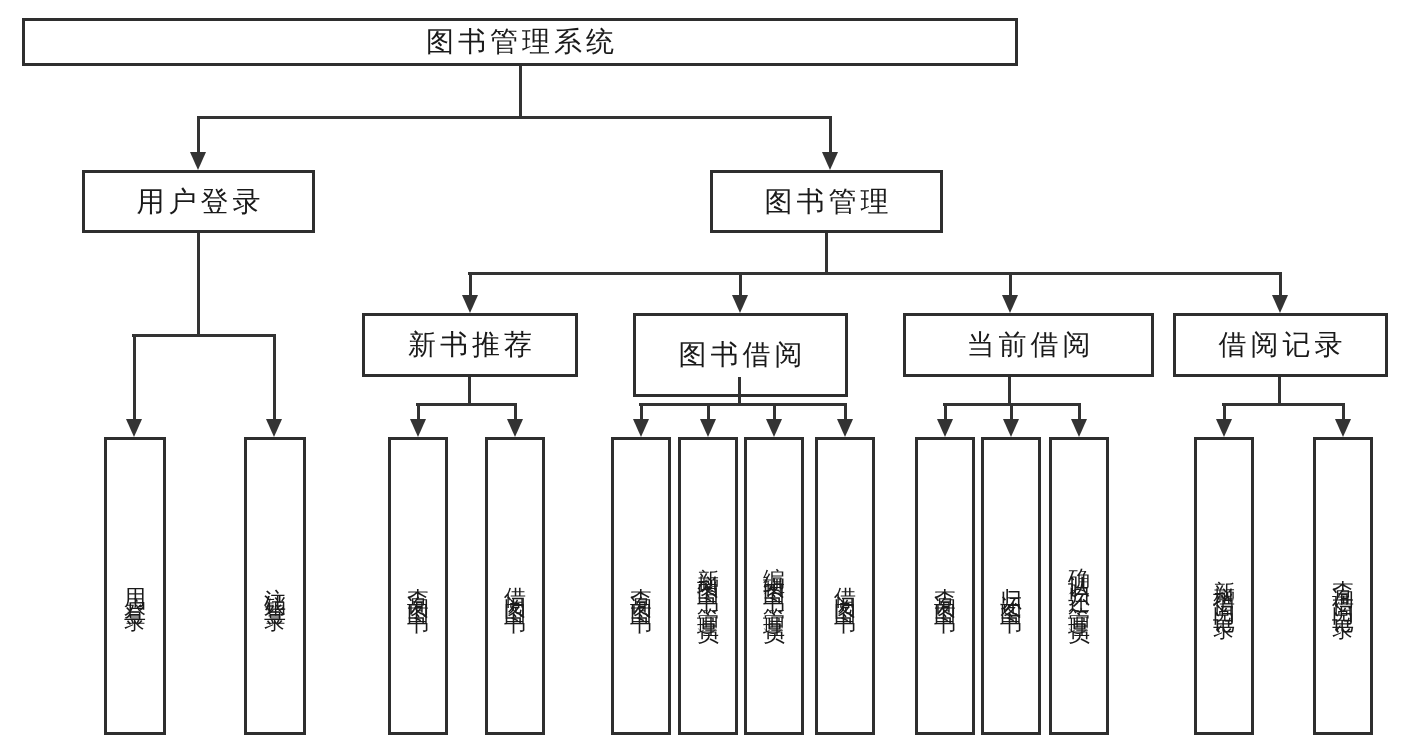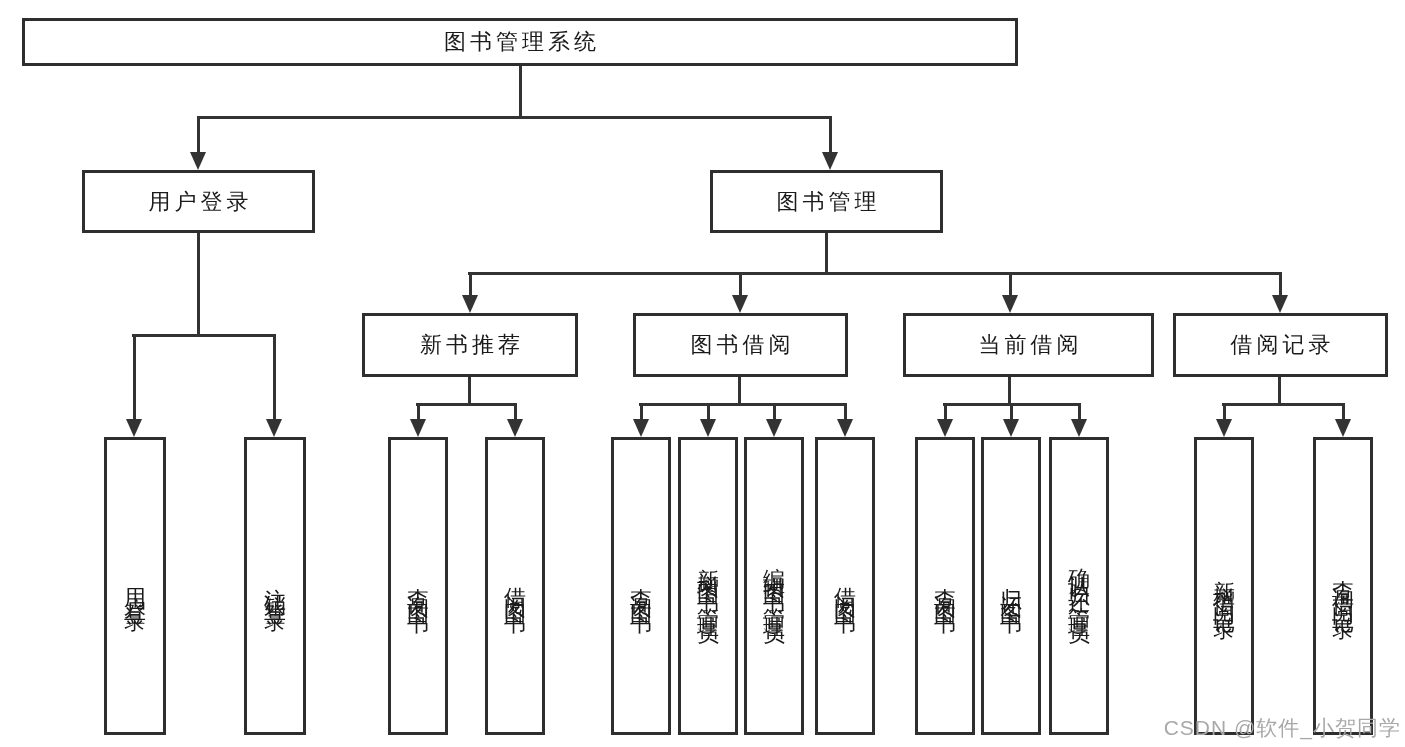--- a/index.html
+++ b/index.html
@@ -22,21 +22,21 @@
     box-sizing:border-box;
     border:3px solid var(--border);
     background:#fff;
     color:var(--text);
     display:flex;
     align-items:center;
     justify-content:center;
     text-align:center;
   }
   .hbox{
-    font-size:22px;
+    font-size:28px;
     letter-spacing:4px;
     text-indent:4px;
     white-space:nowrap;
   }
   .vbox{
     writing-mode:vertical-rl;
     text-orientation:mixed;
     font-size:22px;
     letter-spacing:8px;
     line-height:1;
@@ -70,21 +70,21 @@
 <body>
 
 <div class="canvas">
 
   <div class="node hbox" style="left:22px;top:18px;width:996px;height:48px">图书管理系统</div>
 
   <div class="node hbox" style="left:82px;top:170px;width:233px;height:63px">用户登录</div>
   <div class="node hbox" style="left:362px;top:313px;width:216px;height:64px">新书推荐</div>
 
   <div class="node hbox" style="left:710px;top:170px;width:233px;height:63px">图书管理</div>
-  <div class="node hbox" style="left:633px;top:313px;width:215px;height:64px">图书借阅</div>
+  <div class="node hbox" style="left:633px;top:313px;width:215px;height:84px">图书借阅</div>
   <div class="node hbox" style="left:903px;top:313px;width:251px;height:64px">当前借阅</div>
   <div class="node hbox" style="left:1173px;top:313px;width:215px;height:64px">借阅记录</div>
 
   <div class="node vbox" style="left:104px;top:437px;width:62px;height:298px">用户登录</div>
   <div class="node vbox" style="left:244px;top:437px;width:62px;height:298px">注销登录</div>
 
   <div class="node vbox" style="left:388px;top:437px;width:60px;height:298px">查询图书</div>
   <div class="node vbox" style="left:485px;top:437px;width:60px;height:298px">借阅图书</div>
 
   <div class="node vbox" style="left:611px;top:437px;width:60px;height:298px">查询图书</div>
@@ -132,15 +132,14 @@
   <div class="line h" style="left:943px;top:403px;width:138px"></div>
   <div class="arrow" style="left:937px;top:404px;height:33px"></div>
   <div class="arrow" style="left:1003px;top:404px;height:33px"></div>
   <div class="arrow" style="left:1071px;top:404px;height:33px"></div>
 
   <div class="line v" style="left:1278px;top:377px;height:28px"></div>
   <div class="line h" style="left:1222px;top:403px;width:123px"></div>
   <div class="arrow" style="left:1216px;top:404px;height:33px"></div>
   <div class="arrow" style="left:1335px;top:404px;height:33px"></div>
 
-  <div class="watermark">CSDN @软件_小贺同学</div>
 
 </div>
 
 </body></html>

